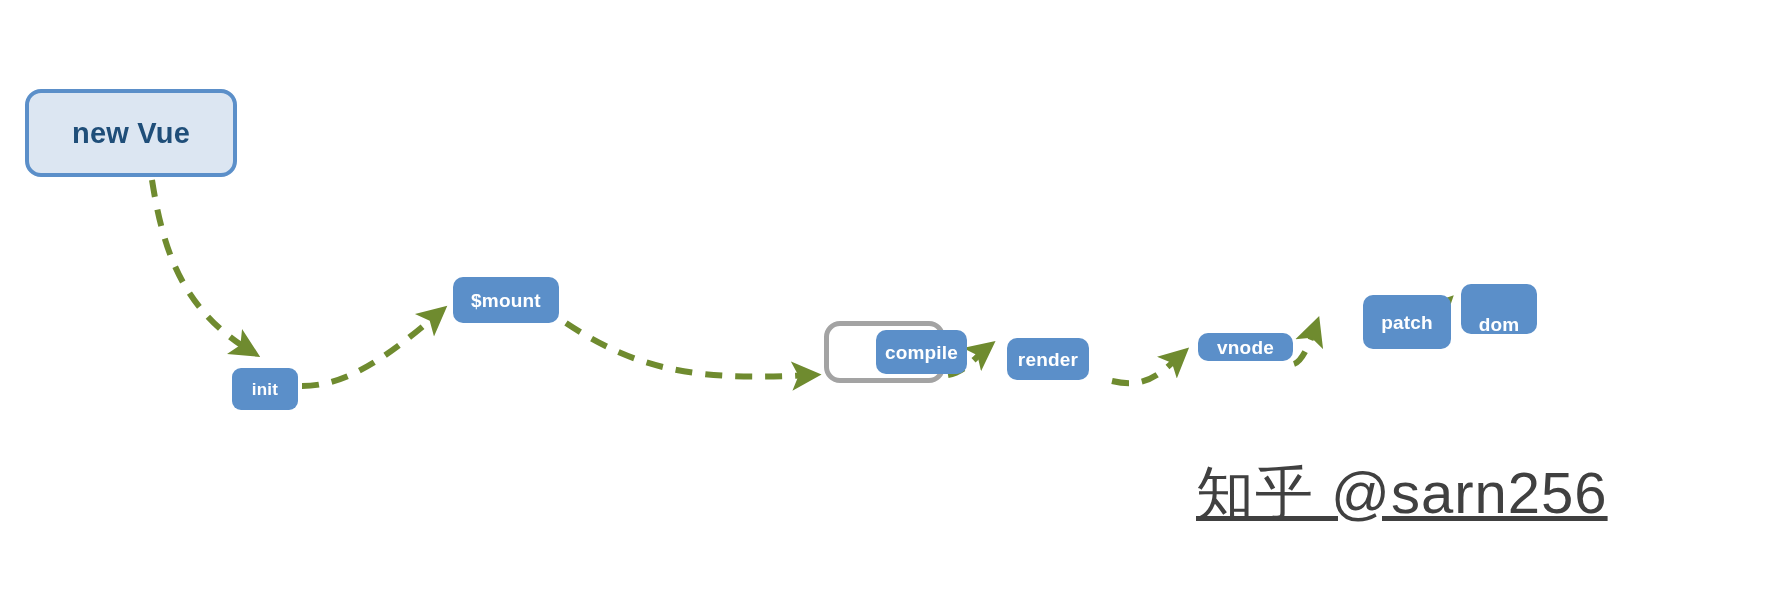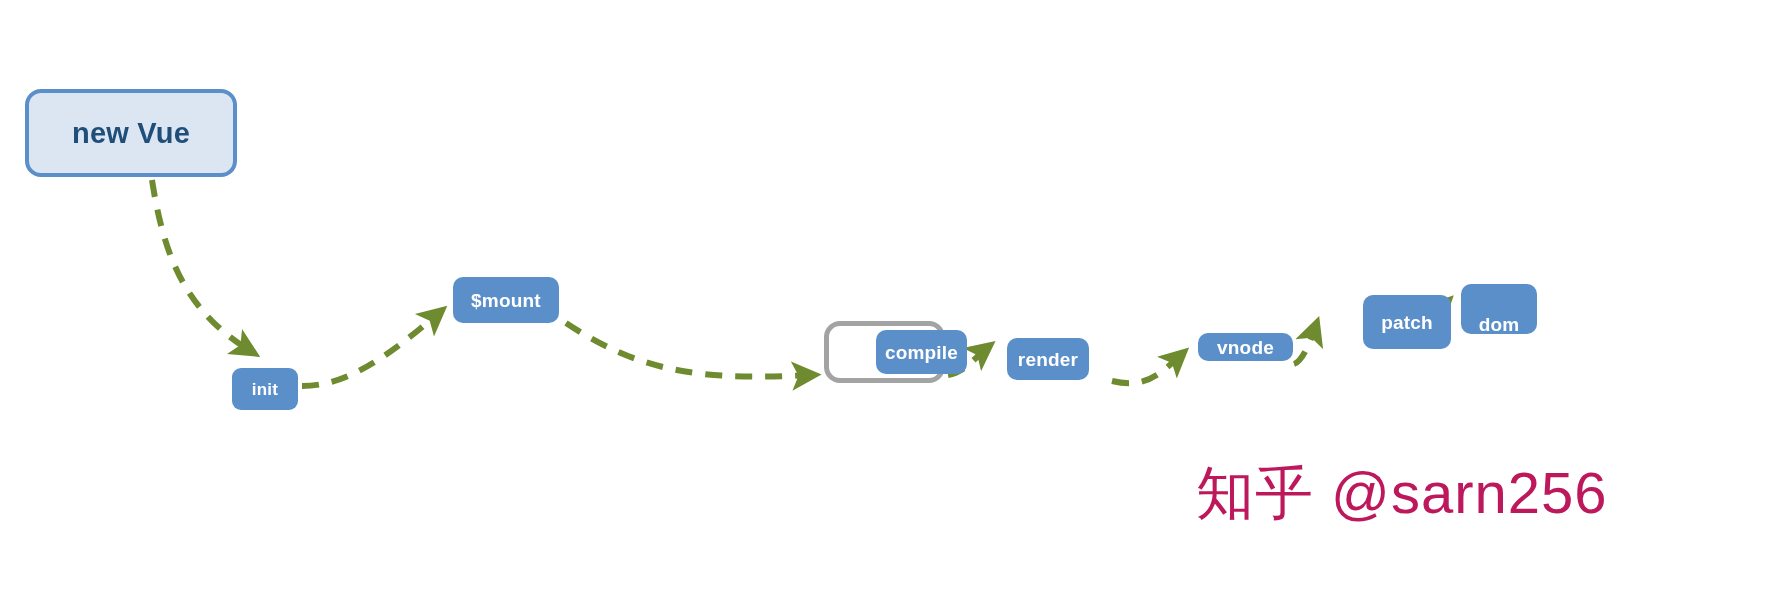--- a/index.html
+++ b/index.html
@@ -66,26 +66,27 @@
   
   .selection-ring {
     position: absolute;
     box-sizing: border-box;
     border: 5px solid #a3a3a3;
     background: #ffffff;
     border-radius: 16px;
   }
   .watermark {
     position: absolute;
-    color: #be185d;
+    color: #404040;
     font-size: 58px;
     font-weight: 500;
     letter-spacing: 1px;
     white-space: nowrap;
     user-select: none;
+    text-decoration: underline;
   }
 </style>
 </head>
 <body>
 
 <div id="stage">
 
   <svg id="edges" viewBox="0 0 1772 614" width="1772" height="614" xmlns="http://www.w3.org/2000/svg">
     <defs>
       <marker id="arrowhead" markerWidth="5.2" markerHeight="5.2" refX="3.4" refY="2.6" orient="auto" markerUnits="strokeWidth">

